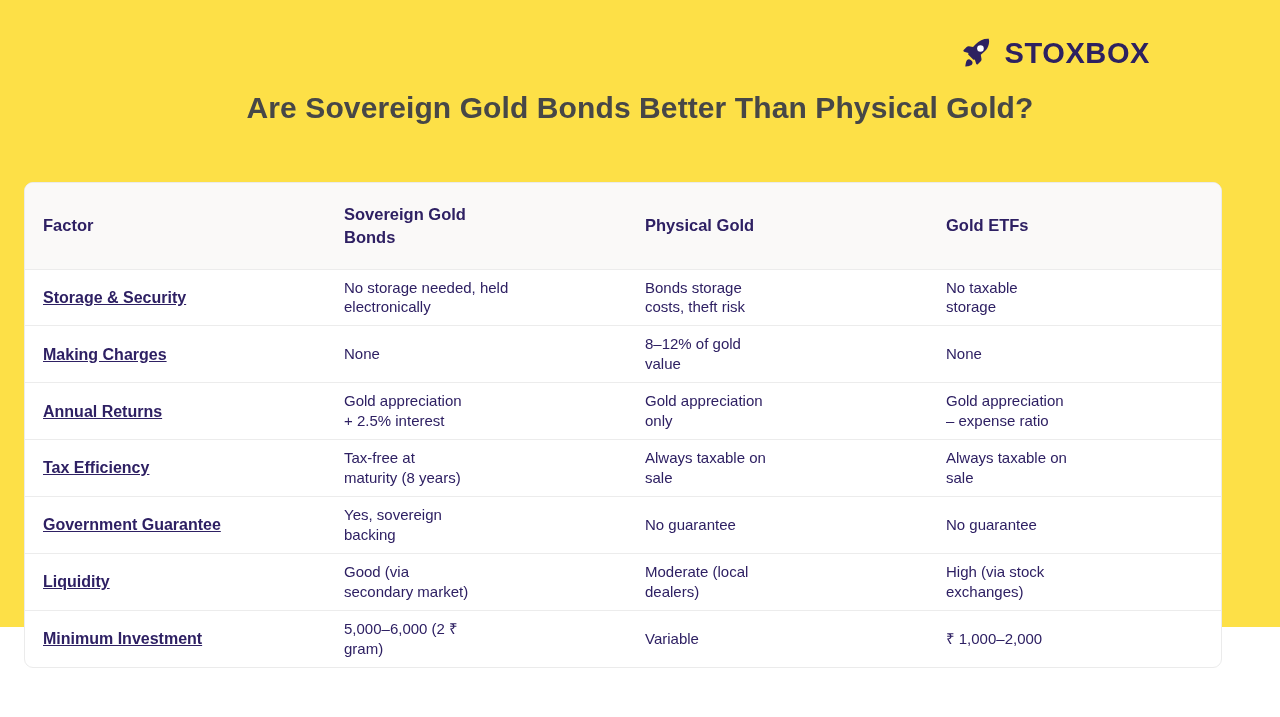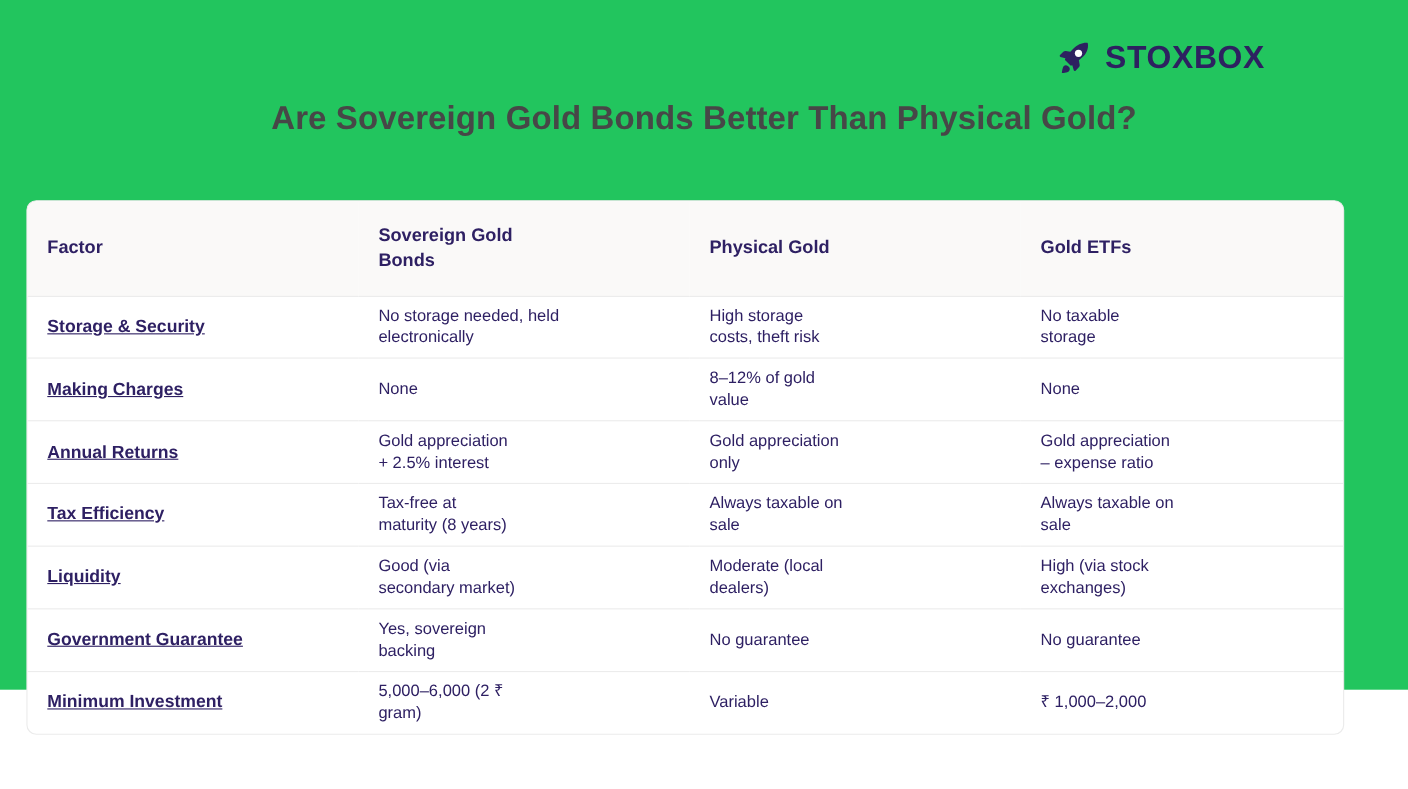--- a/index.html
+++ b/index.html
@@ -9,21 +9,21 @@
     height: 717px;
     background: #ffffff;
     font-family: "Liberation Sans", sans-serif;
     overflow: hidden;
   }
 
   .page {
     position: relative;
     width: 1280px;
     height: 627px;
-    background: #22c55e;
+    background: #fde047;
   }
 
   
   .brand {
     position: absolute;
     top: 36px;
     right: 130px;
     display: flex;
     align-items: center;
     gap: 11px;
@@ -167,21 +167,21 @@
         <tr>
           <td class="factor">Storage &amp; Security</td>
           <td>
             <span class="cell-lines">
               <span>No storage needed, held</span>
               <span>electronically</span>
             </span>
           </td>
           <td>
             <span class="cell-lines">
-              <span>High storage</span>
+              <span>Bonds storage</span>
               <span>costs, theft risk</span>
             </span>
           </td>
           <td>
             <span class="cell-lines">
               <span>No taxable</span>
               <span>storage</span>
             </span>
           </td>
         </tr>
@@ -244,57 +244,57 @@
           </td>
           <td>
             <span class="cell-lines">
               <span>Always taxable on</span>
               <span>sale</span>
             </span>
           </td>
         </tr>
 
         <tr>
+          <td class="factor">Government Guarantee</td>
+          <td>
+            <span class="cell-lines">
+              <span>Yes, sovereign</span>
+              <span>backing</span>
+            </span>
+          </td>
+          <td>
+            <span class="cell-lines">
+              <span>No guarantee</span>
+            </span>
+          </td>
+          <td>
+            <span class="cell-lines">
+              <span>No guarantee</span>
+            </span>
+          </td>
+        </tr>
+
+        <tr>
           <td class="factor">Liquidity</td>
           <td>
             <span class="cell-lines">
               <span>Good (via</span>
               <span>secondary market)</span>
             </span>
           </td>
           <td>
             <span class="cell-lines">
               <span>Moderate (local</span>
               <span>dealers)</span>
             </span>
           </td>
           <td>
             <span class="cell-lines">
               <span>High (via stock</span>
               <span>exchanges)</span>
-            </span>
-          </td>
-        </tr>
-
-        <tr>
-          <td class="factor">Government Guarantee</td>
-          <td>
-            <span class="cell-lines">
-              <span>Yes, sovereign</span>
-              <span>backing</span>
-            </span>
-          </td>
-          <td>
-            <span class="cell-lines">
-              <span>No guarantee</span>
-            </span>
-          </td>
-          <td>
-            <span class="cell-lines">
-              <span>No guarantee</span>
             </span>
           </td>
         </tr>
 
         <tr>
           <td class="factor">Minimum Investment</td>
           <td>
             <span class="cell-lines">
               <span>5,000–6,000 (2 ₹</span>
               <span>gram)</span>

